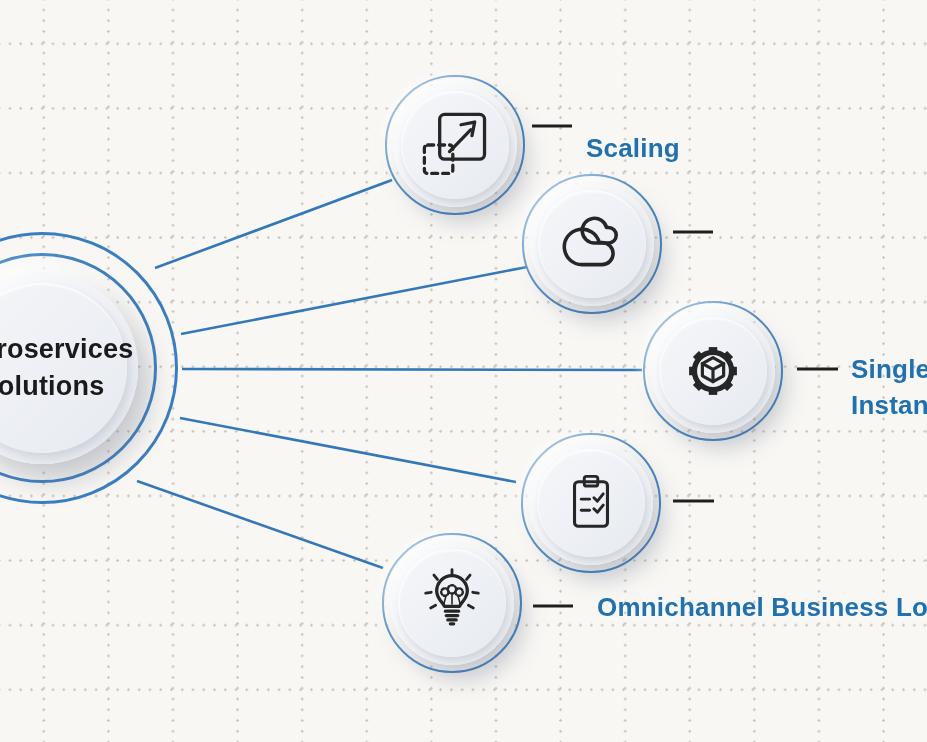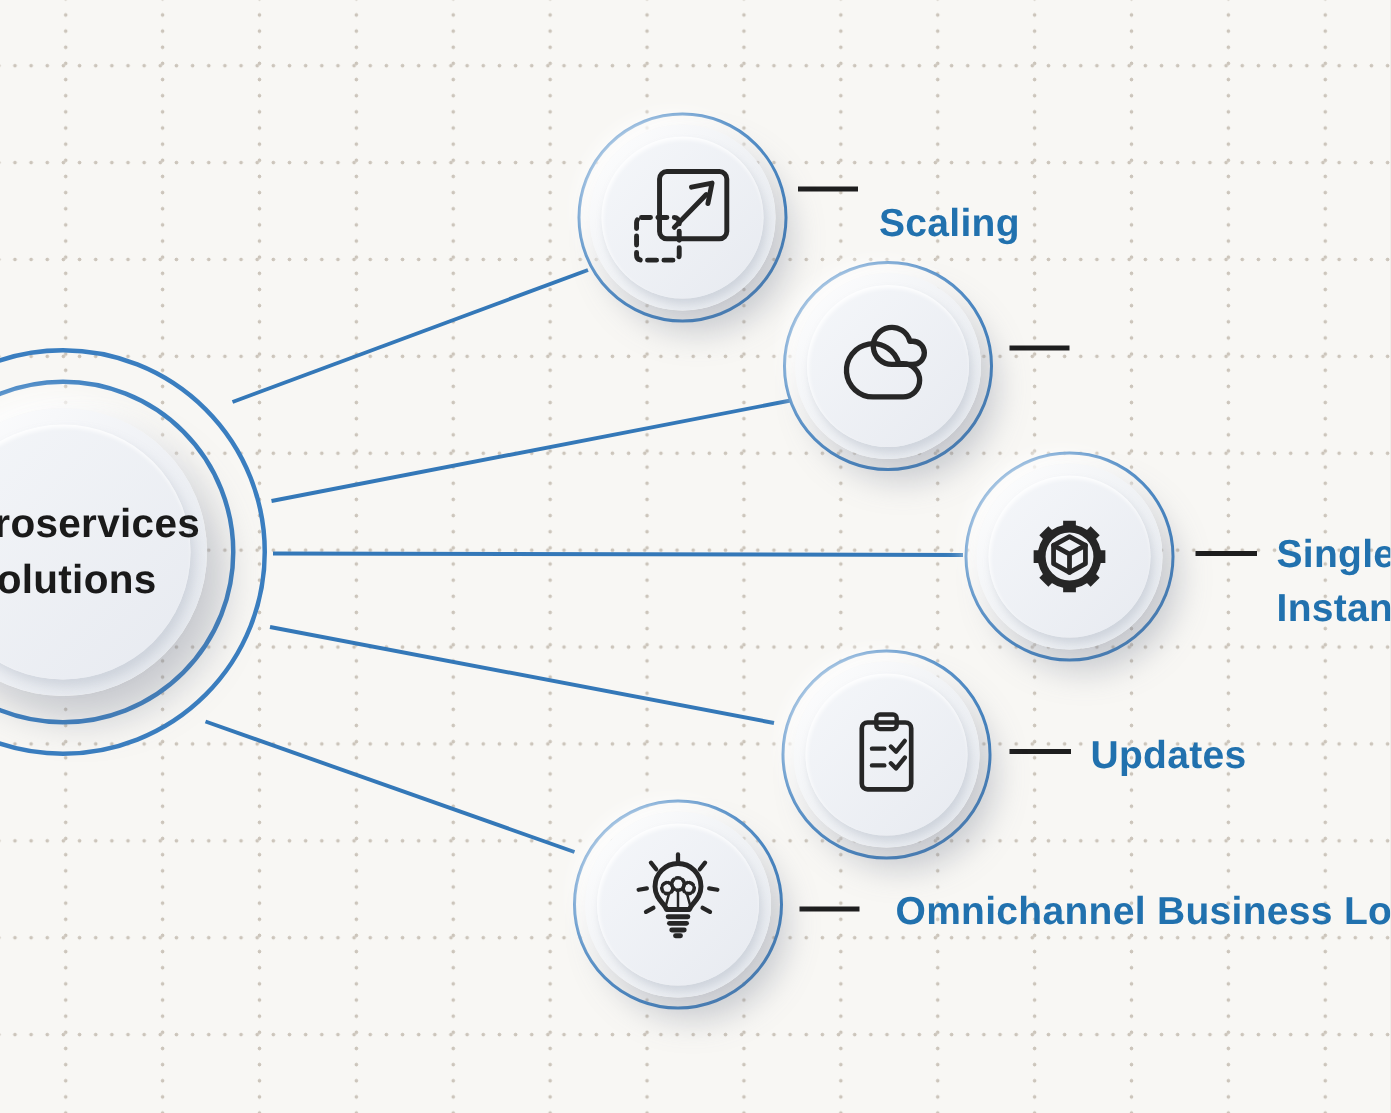--- a/index.html
+++ b/index.html
@@ -195,16 +195,15 @@
           <path d="M26.5 25.5 L24.5 33"></path>
           <path d="M32 23.5 V33"></path>
           <path d="M37.5 25.5 L39.5 33"></path>
         </g>
       </svg>
     </div>
   </div>
 
   <div class="label label-scaling">Scaling</div>
   <div class="label label-single">Single Instance</div>
-  <div class="label label-updates">Updates</div>
   <div class="label label-omni">Omnichannel Business Logic</div>
 
 </div>
 
 </body></html>

